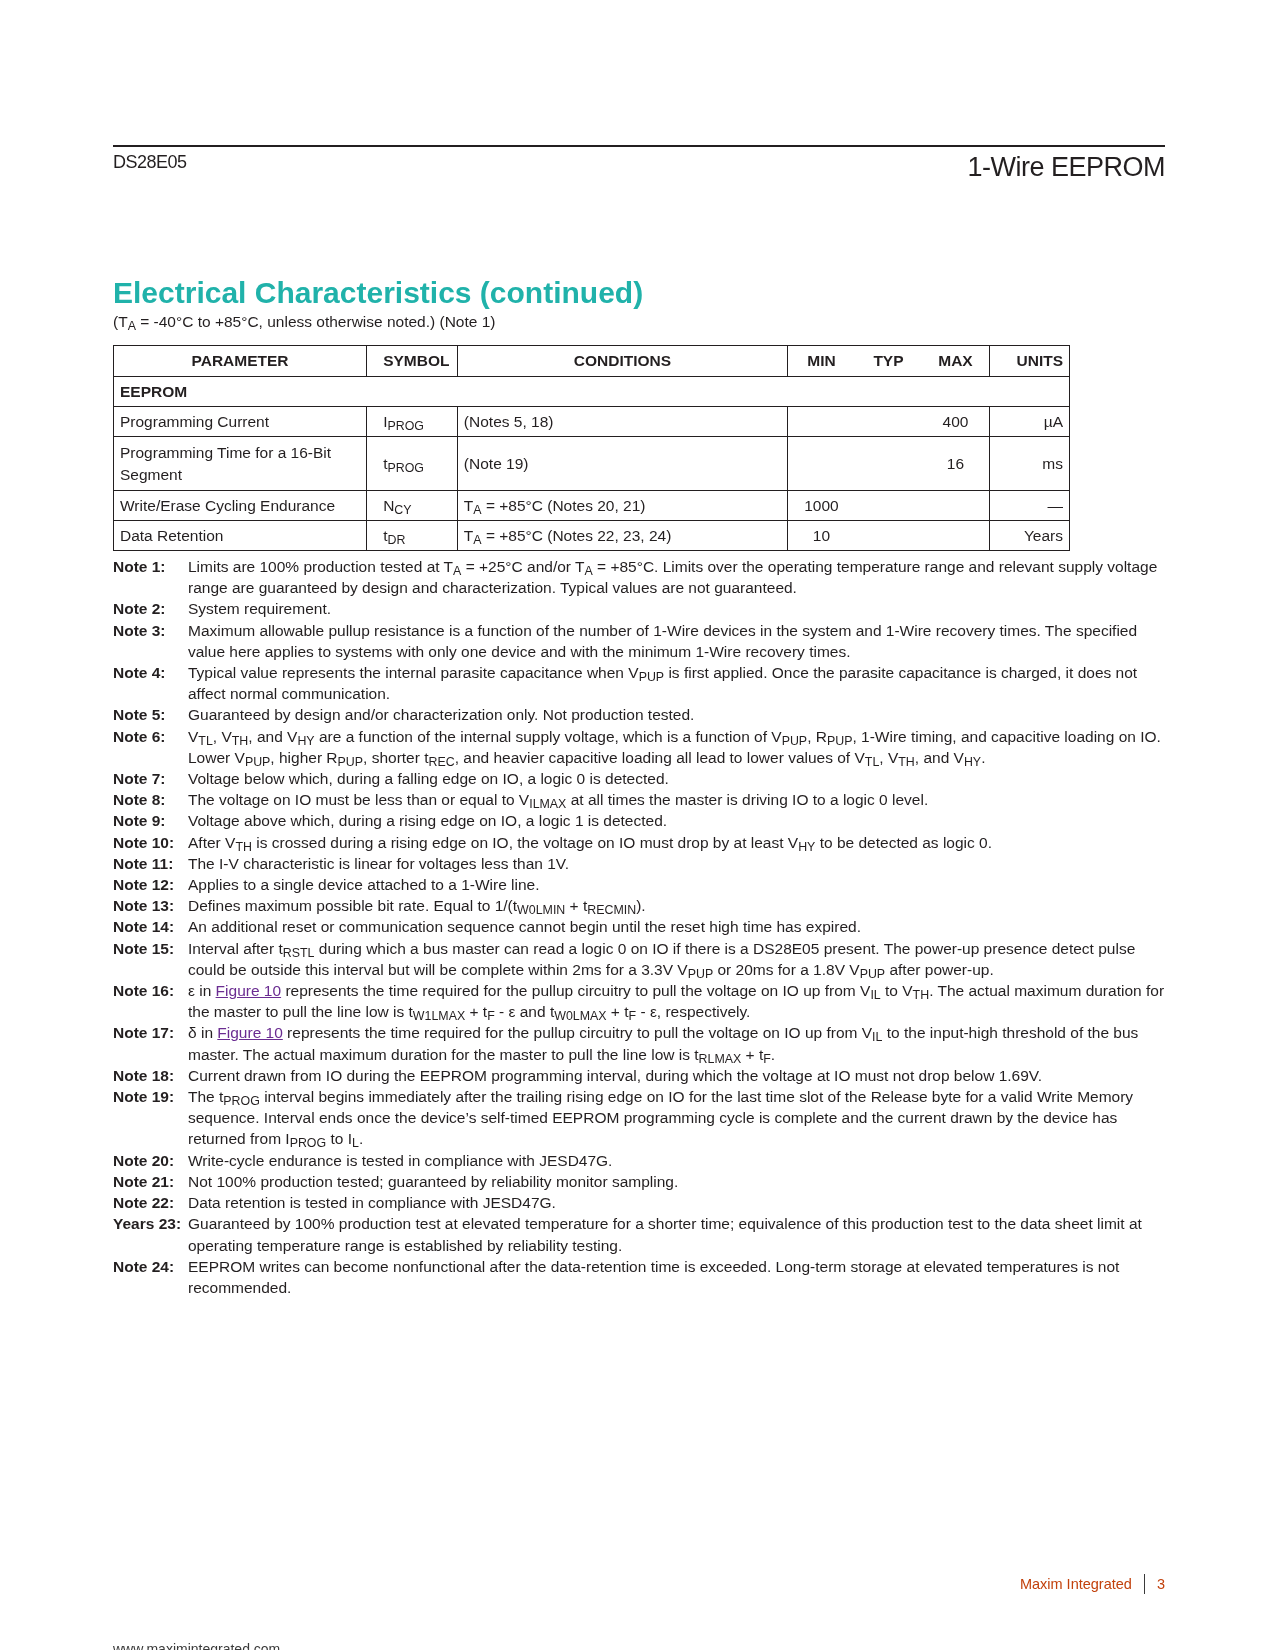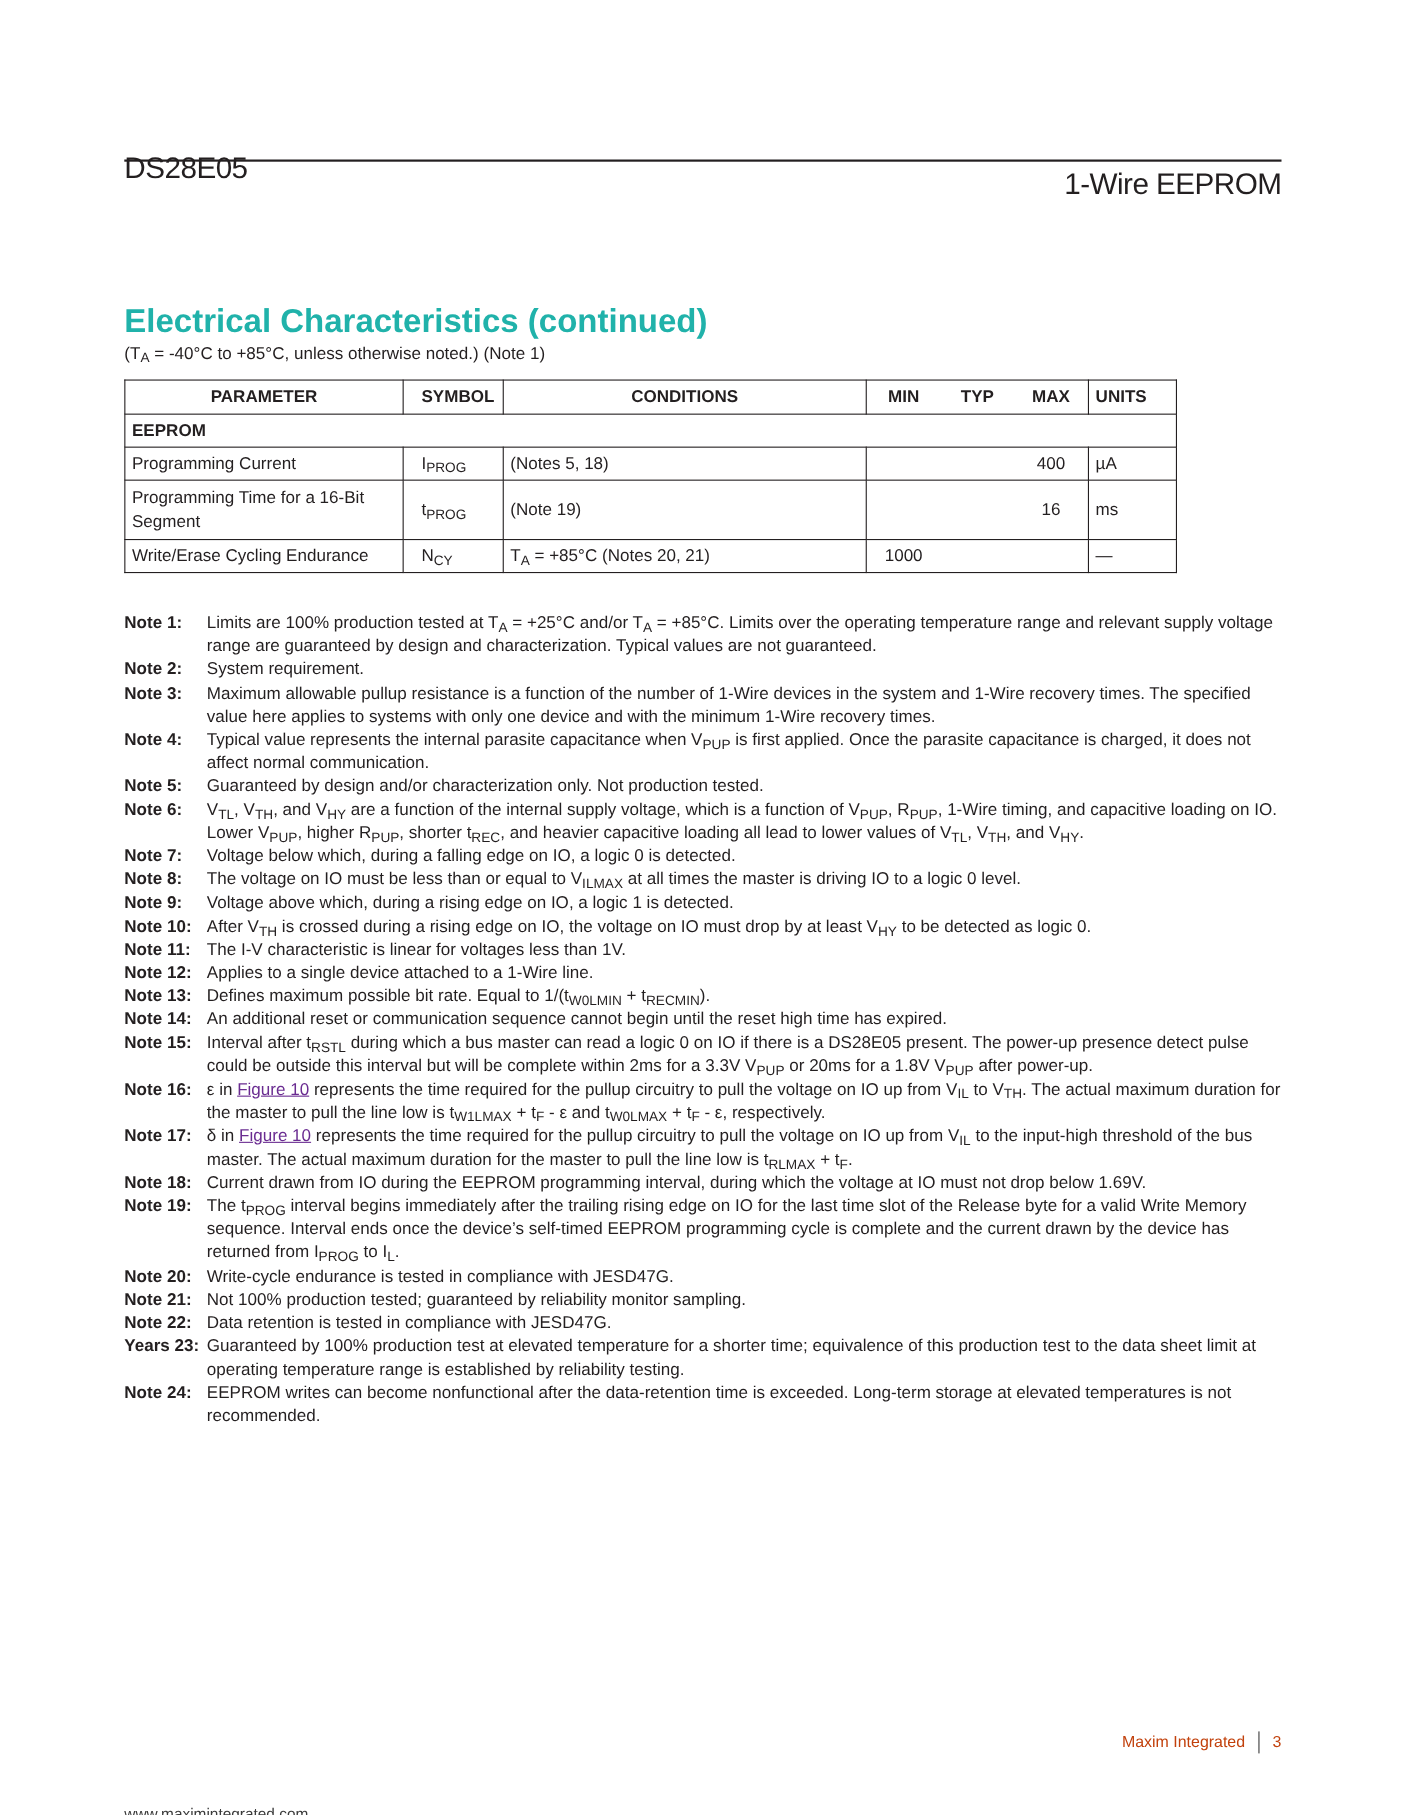--- a/index.html
+++ b/index.html
@@ -1,35 +1,35 @@
 <!DOCTYPE html>
 <html><head>
 <meta charset="utf-8">
 <style>
   * { box-sizing: border-box; margin: 0; padding: 0; }
   html, body { width: 1275px; height: 1650px; background: #ffffff; }
   body { position: relative; font-family: "Liberation Sans", sans-serif; color: #231f20; overflow: hidden; }
 
   .page-rule { position: absolute; left: 113px; top: 145px; width: 1052px; height: 2px; background: #231f20; }
-  .hdr-left { position: absolute; left: 113px; top: 138px; font-size: 27px; letter-spacing: -0.5px; }
+  .hdr-left { position: absolute; left: 113px; top: 152px; font-size: 18px; letter-spacing: -0.5px; }
   .hdr-right { position: absolute; right: 110px; top: 152px; font-size: 27px; letter-spacing: -0.5px; }
 
   .section-title { position: absolute; left: 113px; top: 276px; font-size: 30px; font-weight: bold; color: #20b2aa; }
   .conditions-line { position: absolute; left: 113px; top: 313px; font-size: 15.5px; }
 
   sub { font-size: 0.8em; vertical-align: -0.28em; line-height: 0; font-weight: normal; }
 
   table.ec { position: absolute; left: 113px; top: 345px; width: 957px; border-collapse: collapse; font-size: 15.5px; }
   table.ec td, table.ec th { border: 1.3px solid #231f20; padding: 0 6px; height: 30px; }
   table.ec th { font-weight: bold; text-align: center; height: 31px; }
   table.ec .c-param { width: 281px; text-align: left; }
   table.ec .c-sym { width: 91px; text-align: left; padding-left: 16px; }
   table.ec .c-cond { width: 373px; text-align: left; }
   table.ec .c-mmm { width: 223px; padding: 0; }
-  table.ec .c-units { width: 84px; text-align: left; margin-top: 25px; }
+  table.ec .c-units { width: 84px; text-align: right; margin-top: 25px; }
   table.ec tr.tall td { height: 54px; line-height: 22px; }
   table.ec tr.group td { font-weight: bold; text-align: left; }
   .mmm { display: flex; width: 100%; }
   .mmm span { flex: 1; text-align: center; }
   .mmm.vals span { text-align: center; }
 
   .notes { position: absolute; left: 113px; top: 556px; width: 1058px; font-size: 15.5px; line-height: 21.2px; }
   .note { display: flex; }
   .note-label { width: 75px; flex-shrink: 0; font-weight: bold; white-space: nowrap; }
   .note-body { flex: 1; }
@@ -101,20 +101,33 @@
       <td class="c-cond"><span>T</span><sub>A</sub><span> = +85°C (Notes 20, 21)</span></td>
       <td class="c-mmm">
           <div class="mmm vals">
             <span>1000</span>
             <span></span>
             <span></span>
           </div>
         </td>
       <td class="c-units">—</td>
     </tr>
+    <tr>
+      <td class="c-param">Data Retention</td>
+      <td class="c-sym"><span>t</span><sub>DR</sub></td>
+      <td class="c-cond"><span>T</span><sub>A</sub><span> = +85°C (Notes 22, 23, 24)</span></td>
+      <td class="c-mmm">
+          <div class="mmm vals">
+            <span>10</span>
+            <span></span>
+            <span></span>
+          </div>
+        </td>
+      <td class="c-units">Years</td>
+    </tr>
   </tbody>
 </table>
 
 <div class="notes" id="notes">
     <div class="note">
       <span class="note-label">Note 1:</span>
       <span class="note-body">Limits are 100% production tested at T<sub>A</sub> = +25°C and/or T<sub>A</sub> = +85°C. Limits over the operating temperature range and relevant supply voltage range are guaranteed by design and characterization. Typical values are not guaranteed.</span>
     </div>
     <div class="note">
       <span class="note-label">Note 2:</span>

